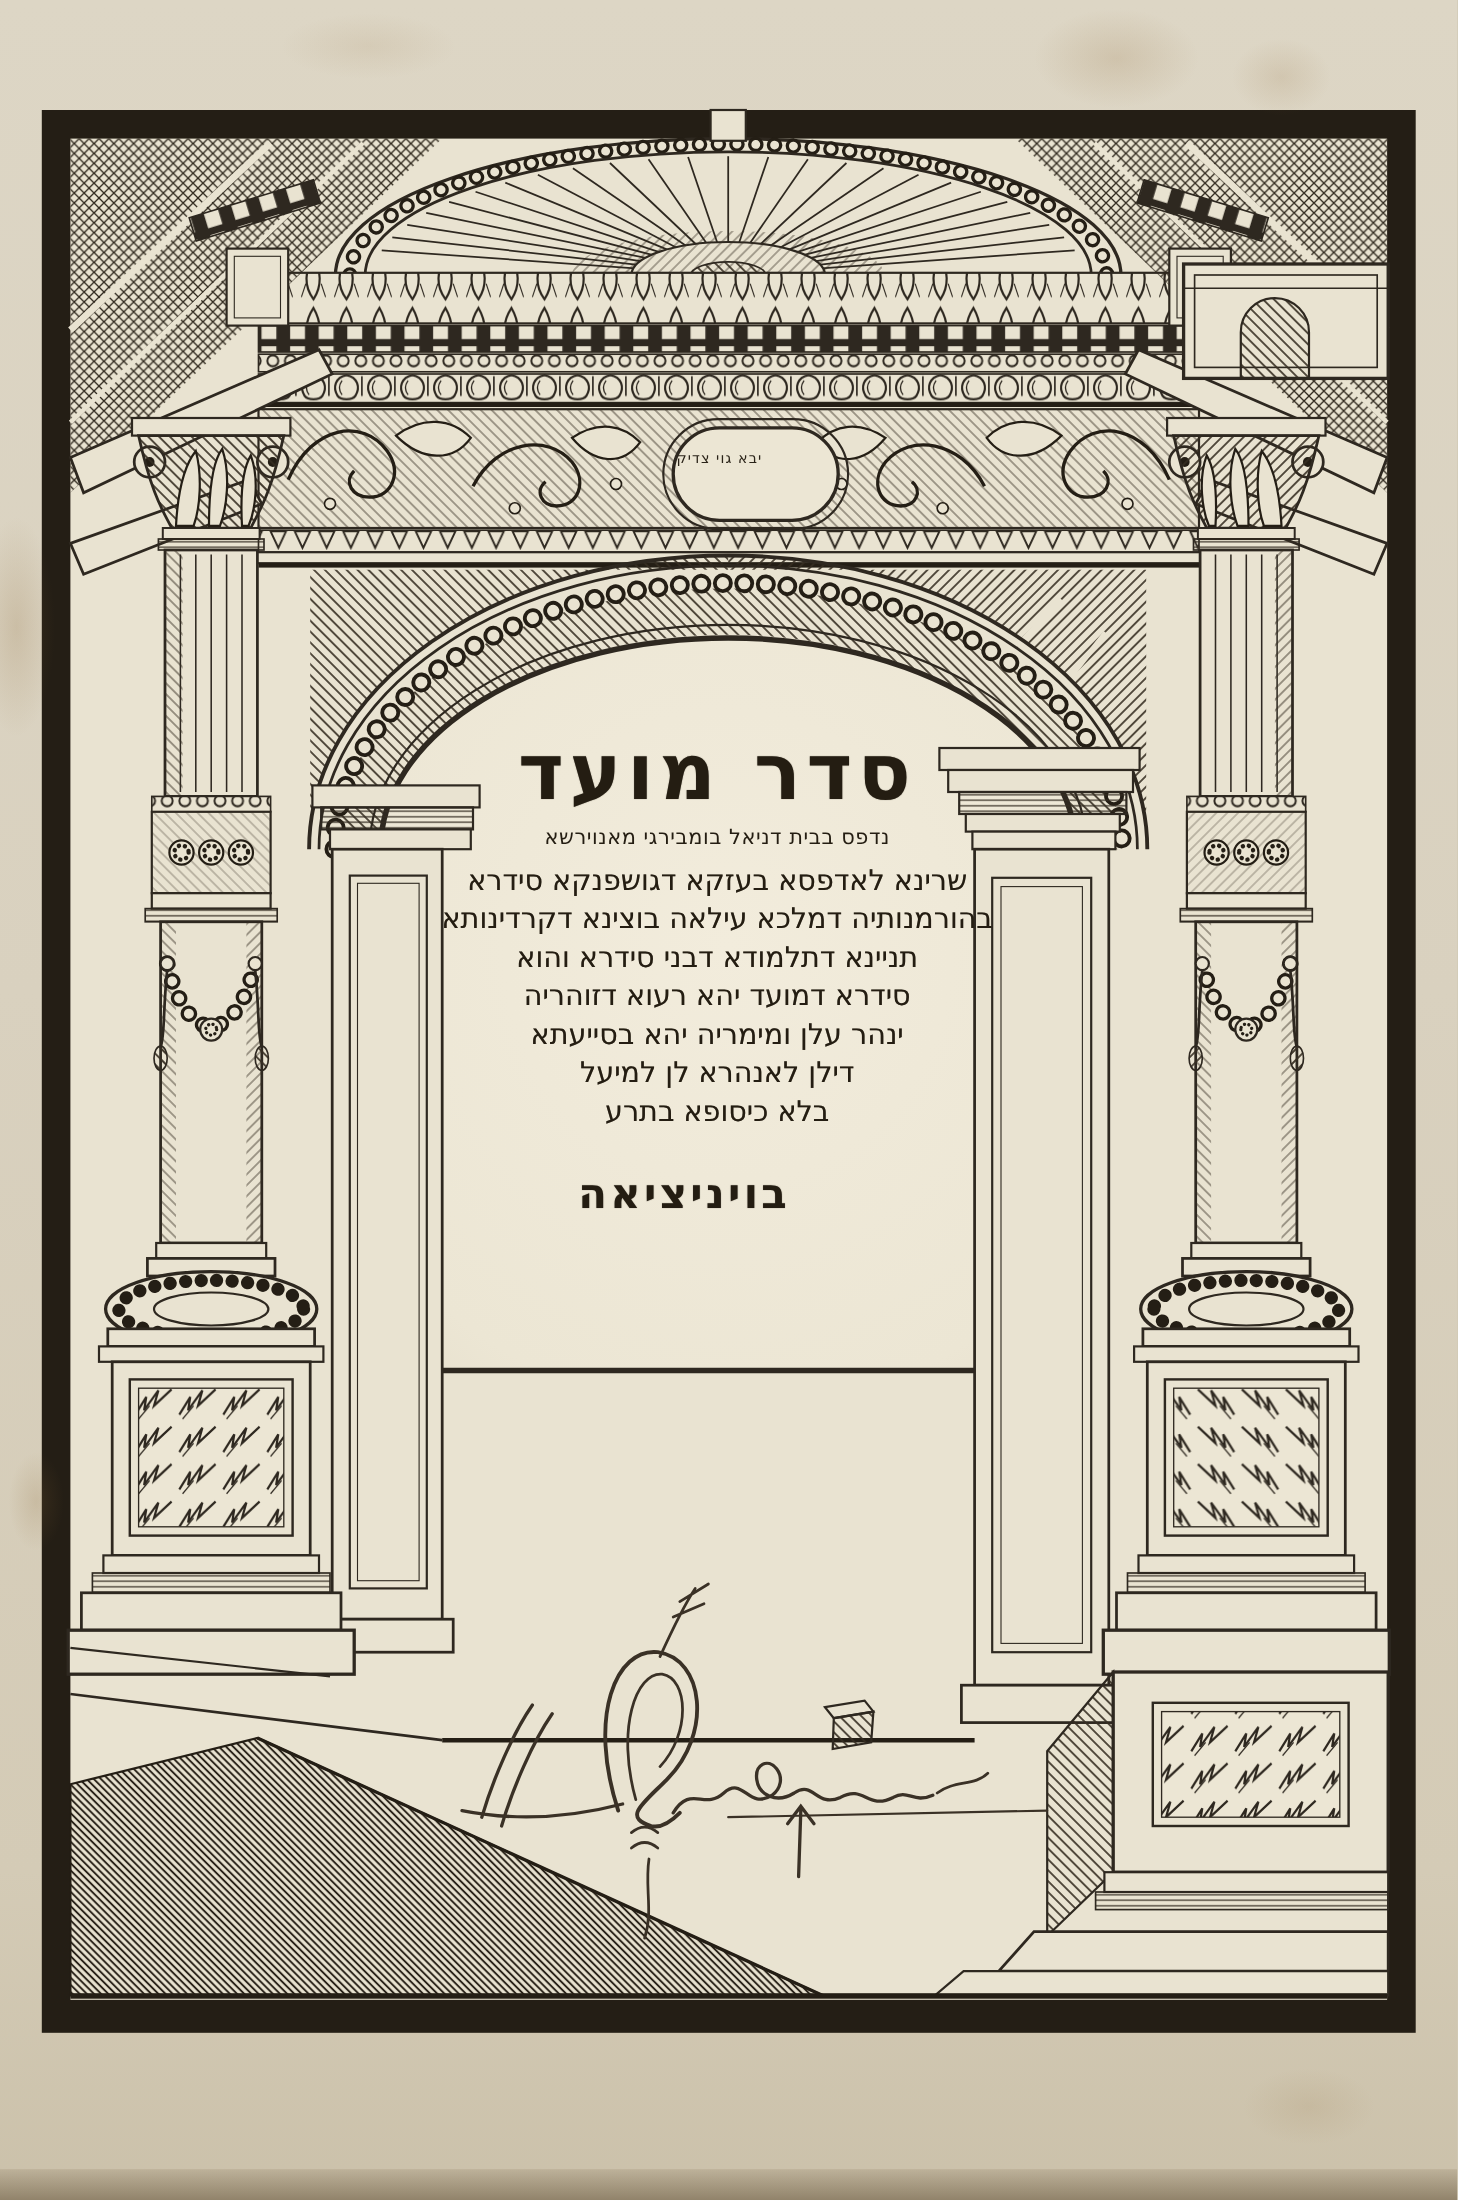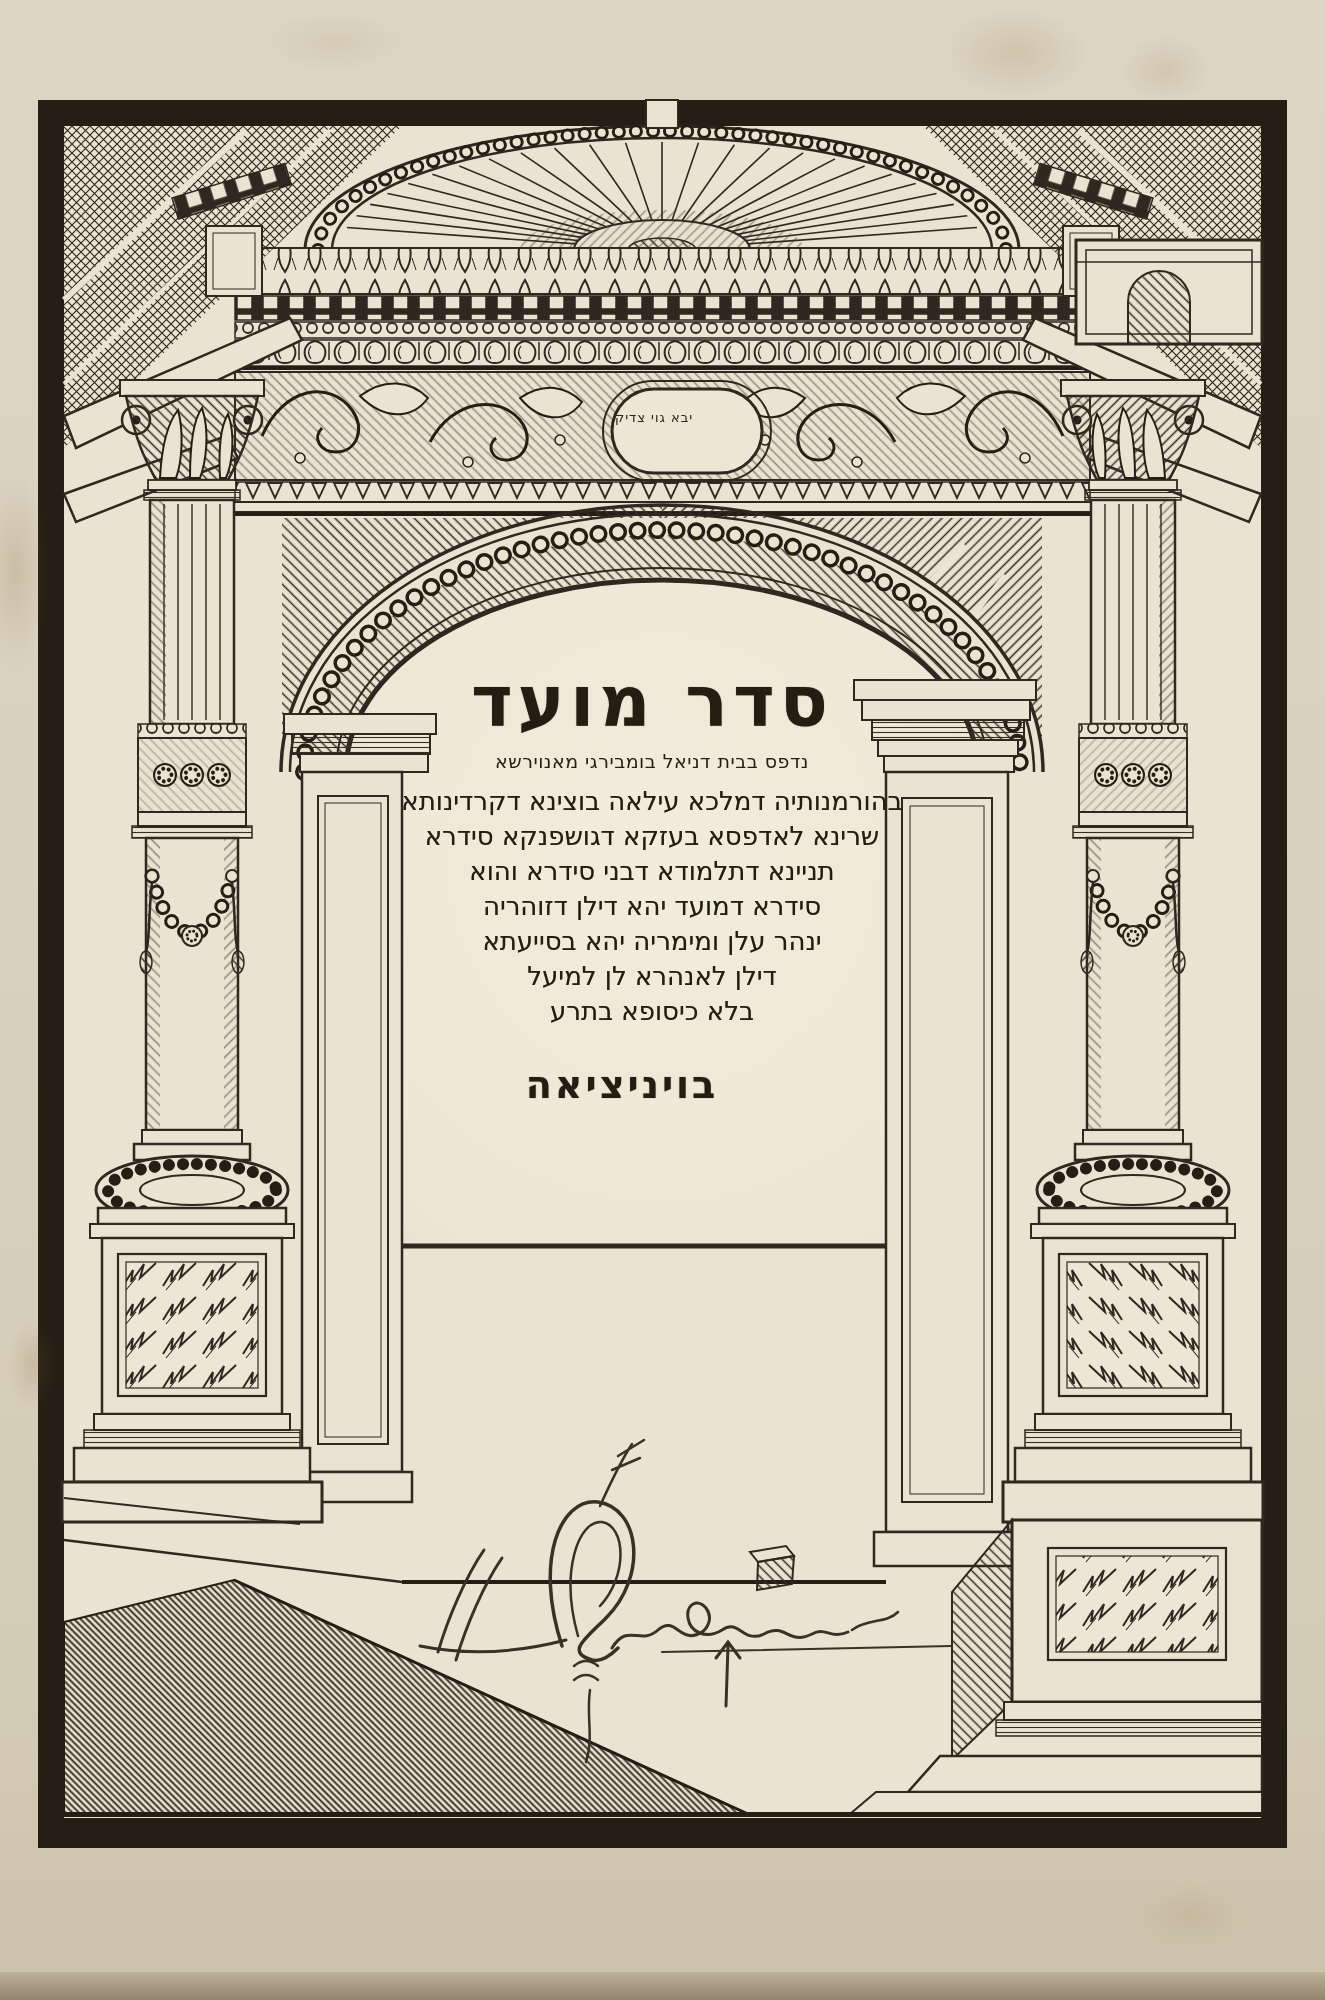--- a/index.html
+++ b/index.html
@@ -315,24 +315,24 @@
   <div class="page-edge"></div>
 
   <div class="text-layer">
 
     <div class="cartouche-text">יבא גוי צדיק</div>
 
     <div class="text-block">
       <div class="main-title">סדר מועד</div>
       <div class="imprint">נדפס בבית דניאל בומבירגי מאנוירשא</div>
       <div class="colophon">
+        <div>שרינא לאדפסא בעזקא דגושפנקא סידרא</div>
         <div>בהורמנותיה דמלכא עילאה בוצינא דקרדינותא</div>
-        <div>שרינא לאדפסא בעזקא דגושפנקא סידרא</div>
         <div>תניינא דתלמודא דבני סידרא והוא</div>
-        <div>סידרא דמועד יהא דילן דזוהריה</div>
+        <div>סידרא דמועד יהא רעוא דזוהריה</div>
         <div>ינהר עלן ומימריה יהא בסייעתא</div>
         <div>דילן לאנהרא לן למיעל</div>
         <div>בלא כיסופא בתרע</div>
       </div>
       <div class="place">בויניציאה</div>
     </div>
 
     <div class="hand-note" aria-label="illegible handwritten ink inscription with flourish"></div>
   </div>
 </div>

